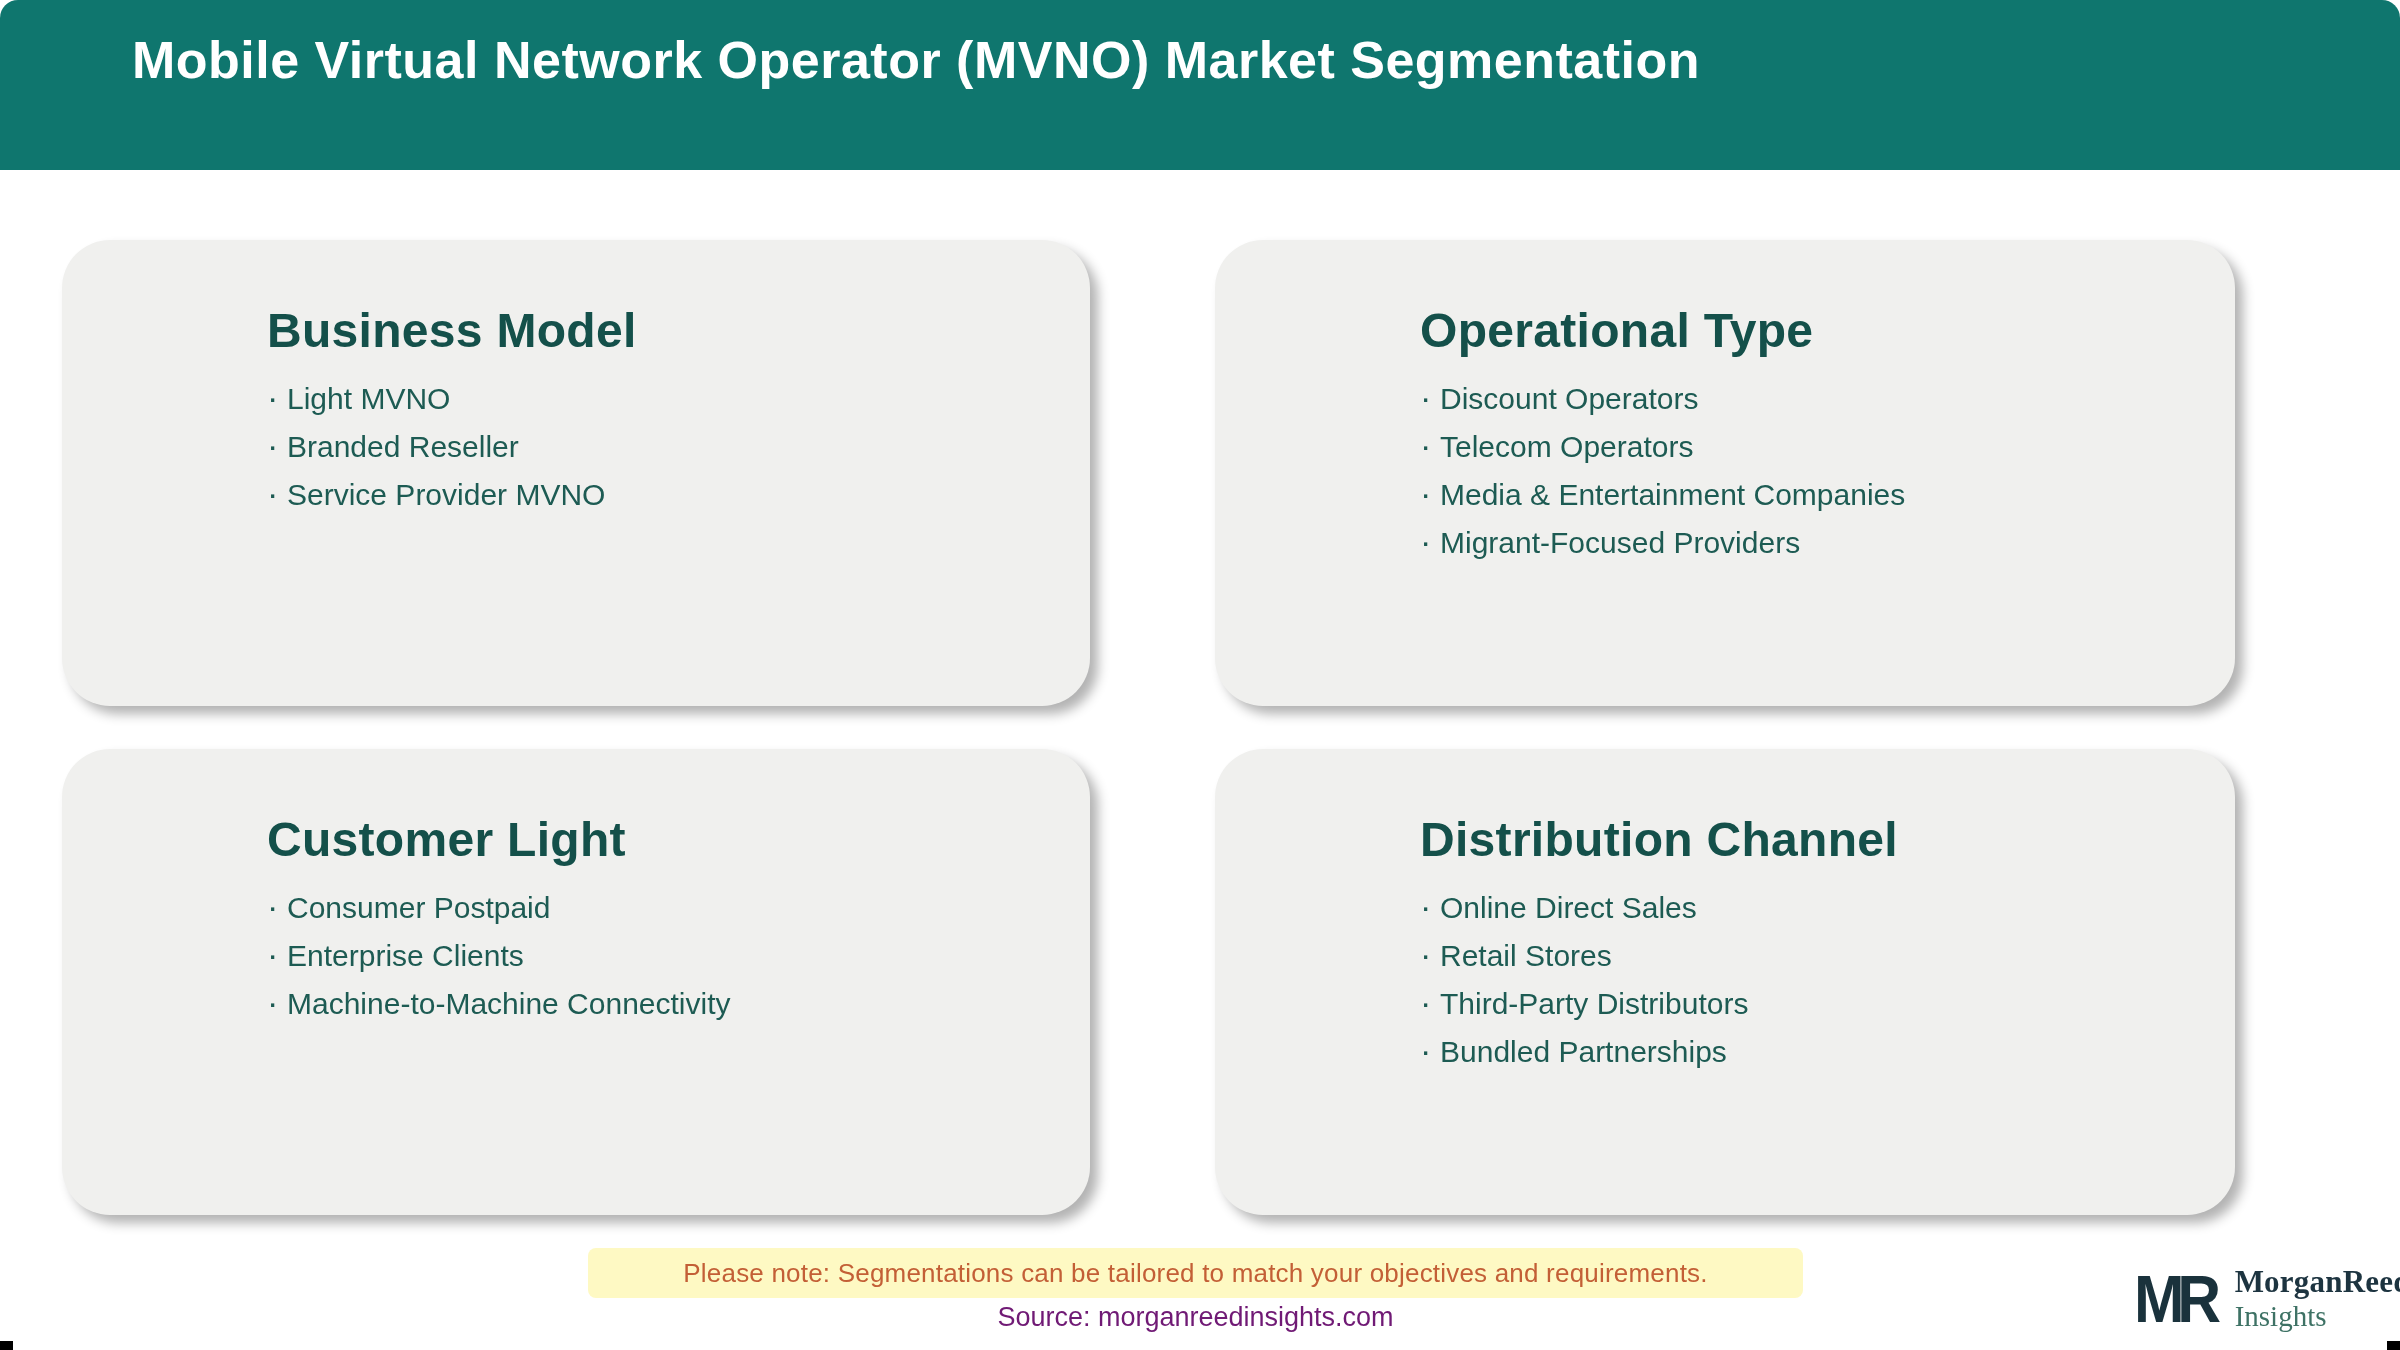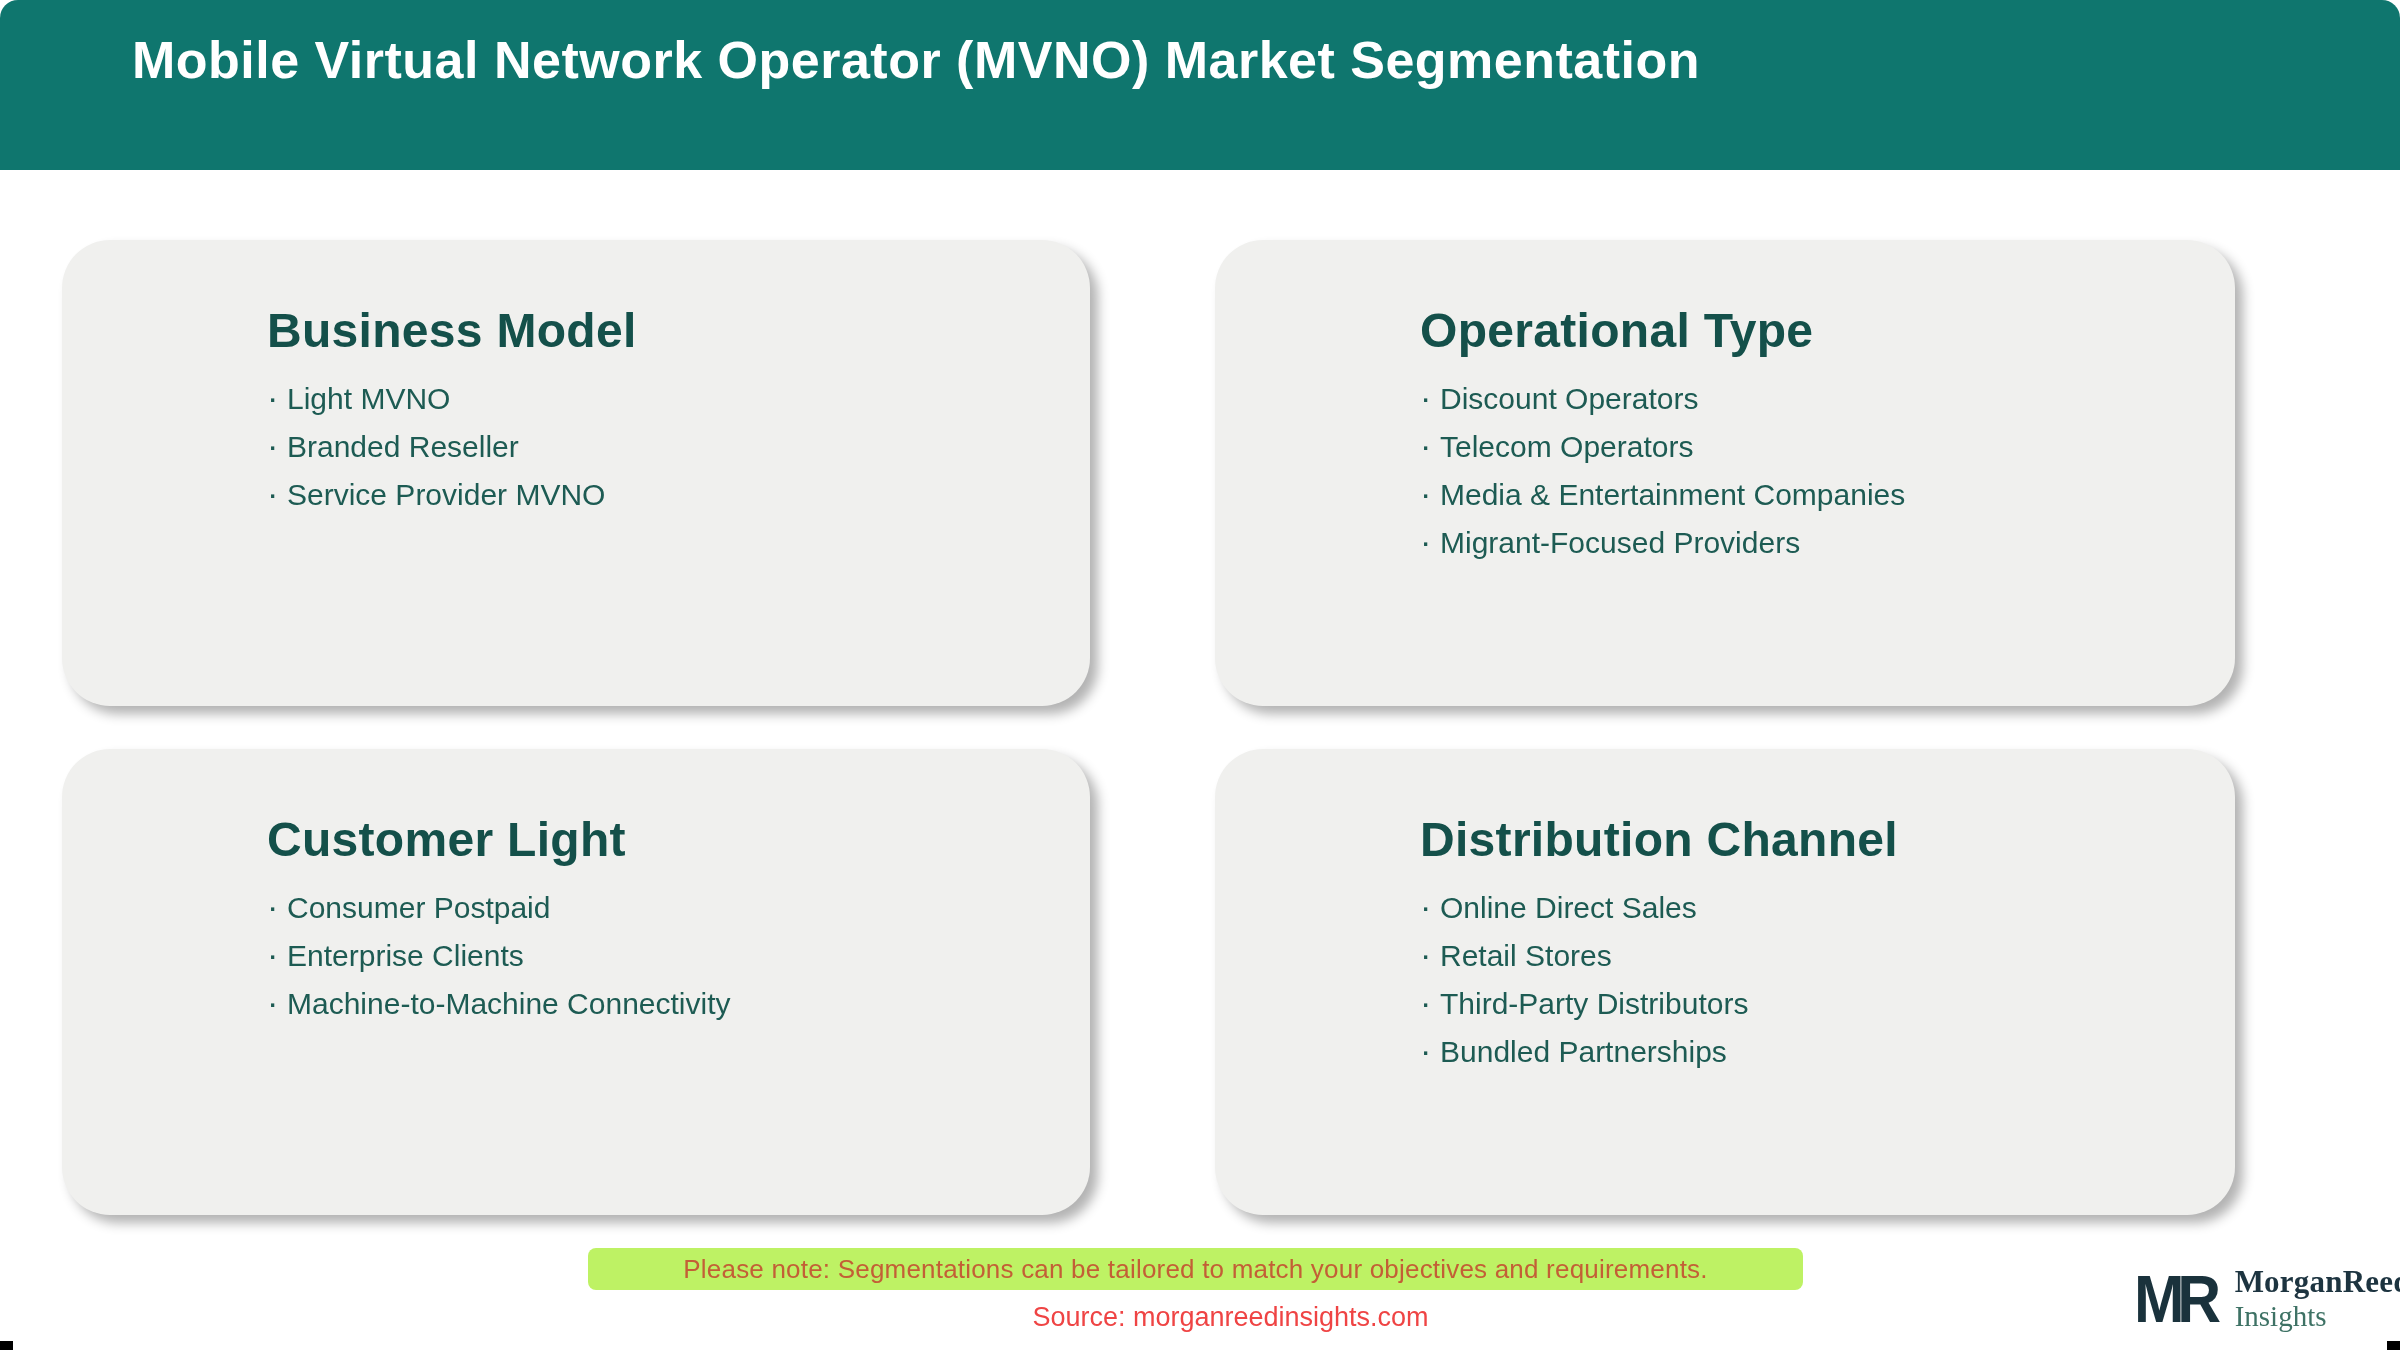--- a/index.html
+++ b/index.html
@@ -52,31 +52,31 @@
   }
   .card li .dot{
     display:inline-block;
     width:20px;
     font-size:34px;
     color:#1d5b53;
   }
 
   
   .note{
-    position:absolute;left:588px;top:1248px;width:1215px;height:42px;
-    background:#bef264;border-radius:8px;
+    position:absolute;left:588px;top:1248px;width:1215px;height:50px;
+    background:#fef9c3;border-radius:8px;
     display:flex;align-items:center;justify-content:center;
   }
   .note span{
     font-size:26px;color:#c35f36;letter-spacing:0.2px;
   }
   .source{
-    position:absolute;left:623px;top:1302px;width:1215px;
+    position:absolute;left:588px;top:1302px;width:1215px;
     text-align:center;
-    font-size:27px;color:#ef4444;
+    font-size:27px;color:#701a75;
   }
 
   
   .logo{
     position:absolute;left:2134px;top:1266px;
     display:flex;align-items:center;
   }
   .monogram{
     font-family:"Liberation Sans", sans-serif;
     font-size:66px;font-weight:900;

